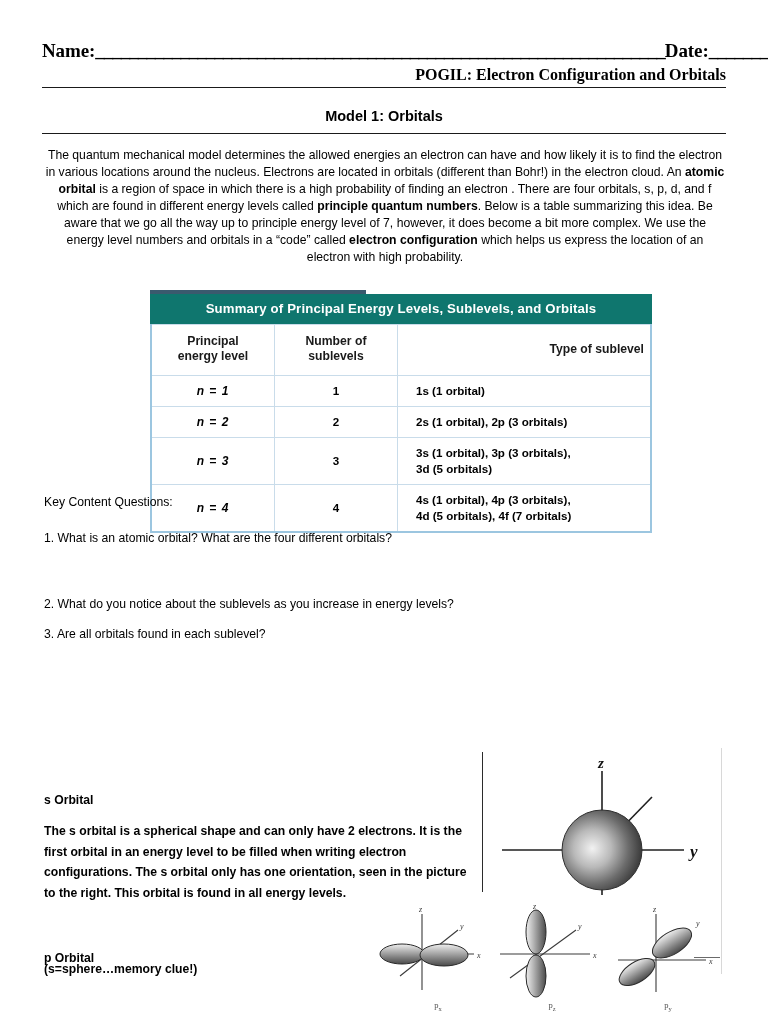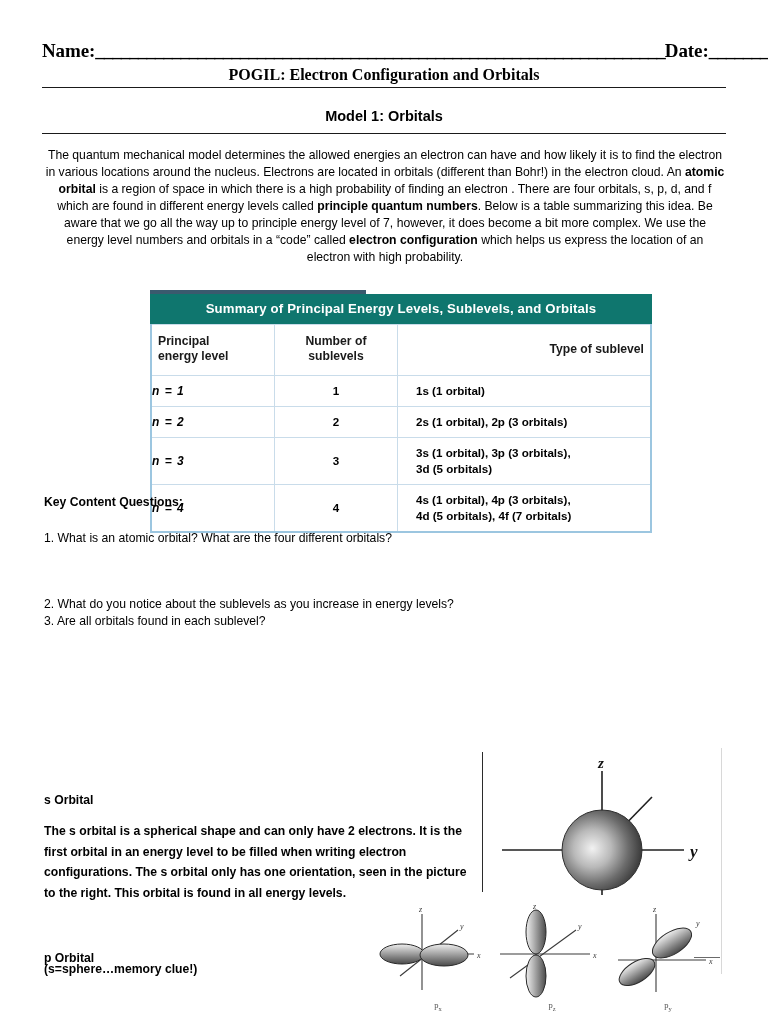--- a/index.html
+++ b/index.html
@@ -34,21 +34,21 @@
     white-space: nowrap;
     letter-spacing: -0.1px;
   }
   .name-line .fill {
     letter-spacing: -1px;
   }
   .doc-title {
     position: absolute;
     left: 42px; top: 66px;
     width: 684px;
-    text-align: center;
+    text-align: right;
     font-family: "Liberation Serif", serif;
     font-weight: bold;
     font-size: 16px;
   }
   .rule {
     position: absolute;
     left: 42px;
     width: 684px;
     border-top: 1.6px solid #1a1a1a;
     height: 0;
@@ -112,43 +112,43 @@
     padding: 6px 0;
     vertical-align: middle;
   }
   table.summary th {
     font-weight: bold;
     font-size: 12.2px;
     color: #1a1a1a;
     padding: 9px 6px 11px 6px;
     line-height: 15px;
   }
-  table.summary th.c1, table.summary td.c1 { width: 110px; text-align: left; }
+  table.summary th.c1, table.summary td.c1 { width: 110px; text-align: center; }
   table.summary th.c2, table.summary td.c2 { width: 110px; text-align: center; }
   table.summary th.c3, table.summary td.c3 { text-align: left; padding-left: 18px; }
   table.summary td {
     font-weight: bold;
     line-height: 16px;
     padding-top: 7px;
     padding-bottom: 7px;
   }
   table.summary td.c1 { font-weight: normal; }
   .nlevel { font-style: italic; font-weight: bold; font-size: 12px; letter-spacing: 1px; }
 
   
   .kcq {
     position: absolute;
     left: 44px;
     font-size: 12.2px;
     font-family: "Liberation Sans", sans-serif;
   }
-  .kcq-head { top: 495px; font-weight: bold; }
+  .kcq-head { top: 495px; font-weight: normal; }
   .q1 { top: 531px; }
   .q2 { top: 597px; }
-  .q3 { top: 614px; }
+  .q3 { top: 627px; }
 
   
   .s-head {
     position: absolute;
     left: 44px; top: 793px;
     font-size: 12.2px;
     font-weight: bold;
   }
   .s-body {
     position: absolute;

